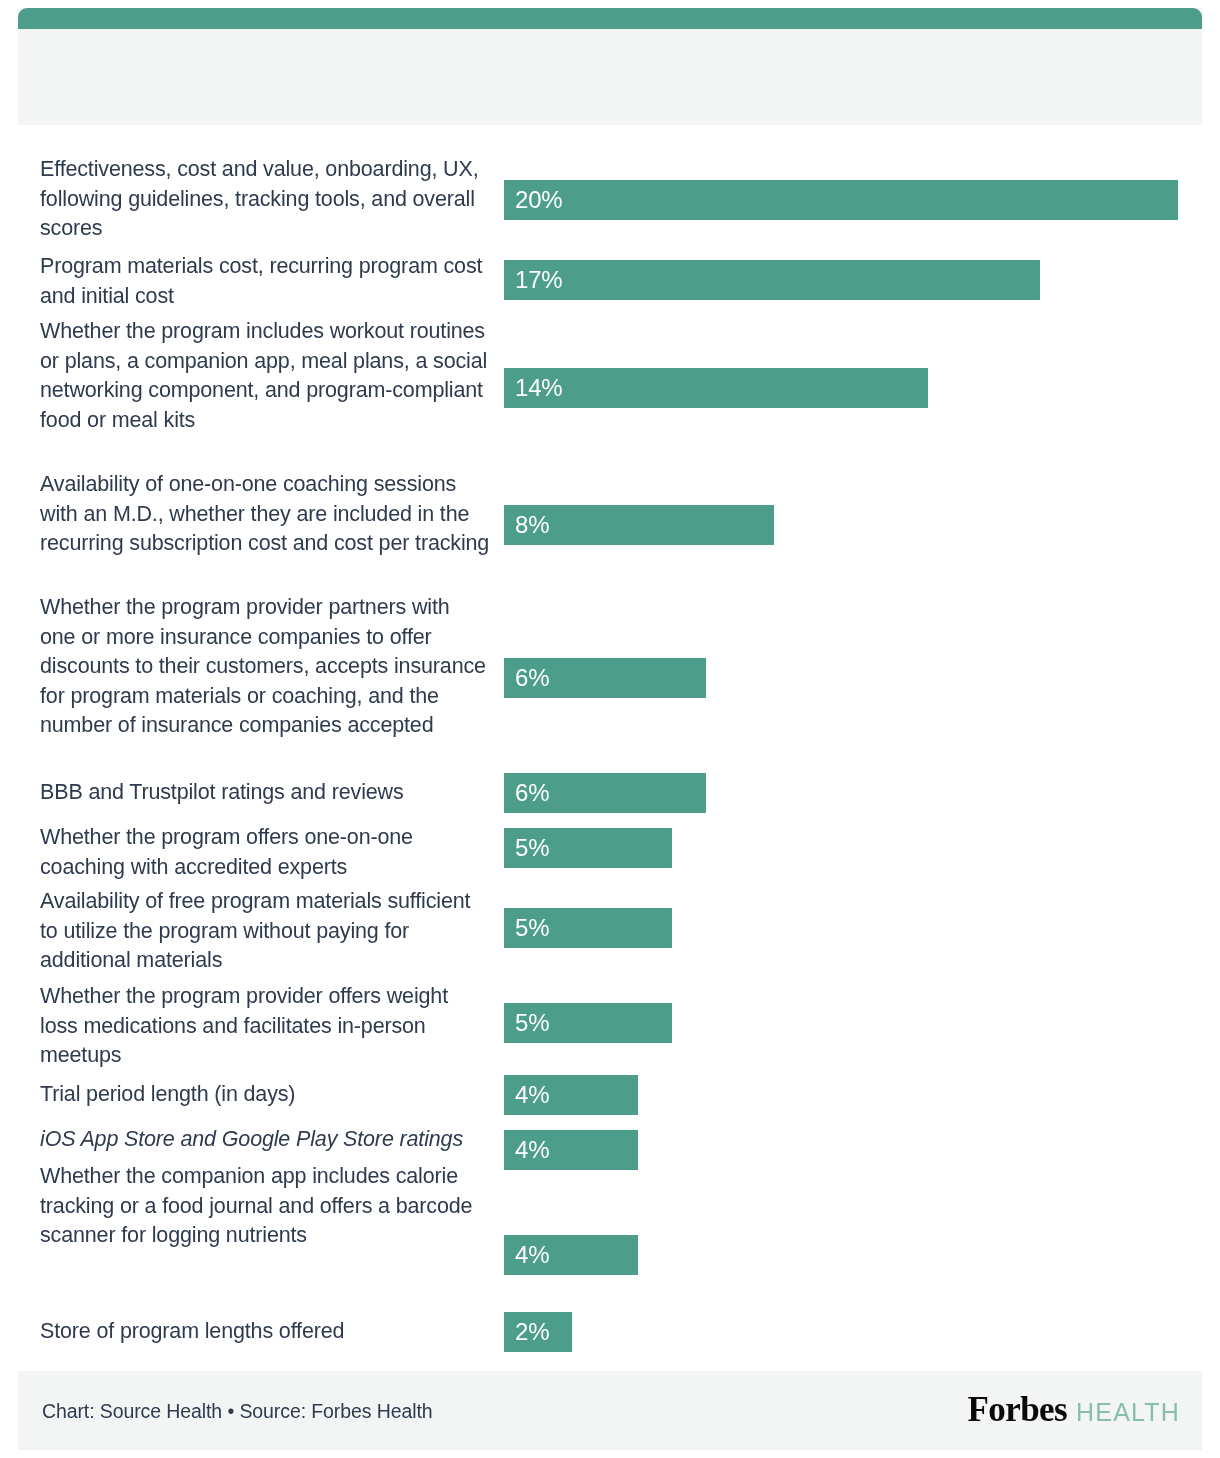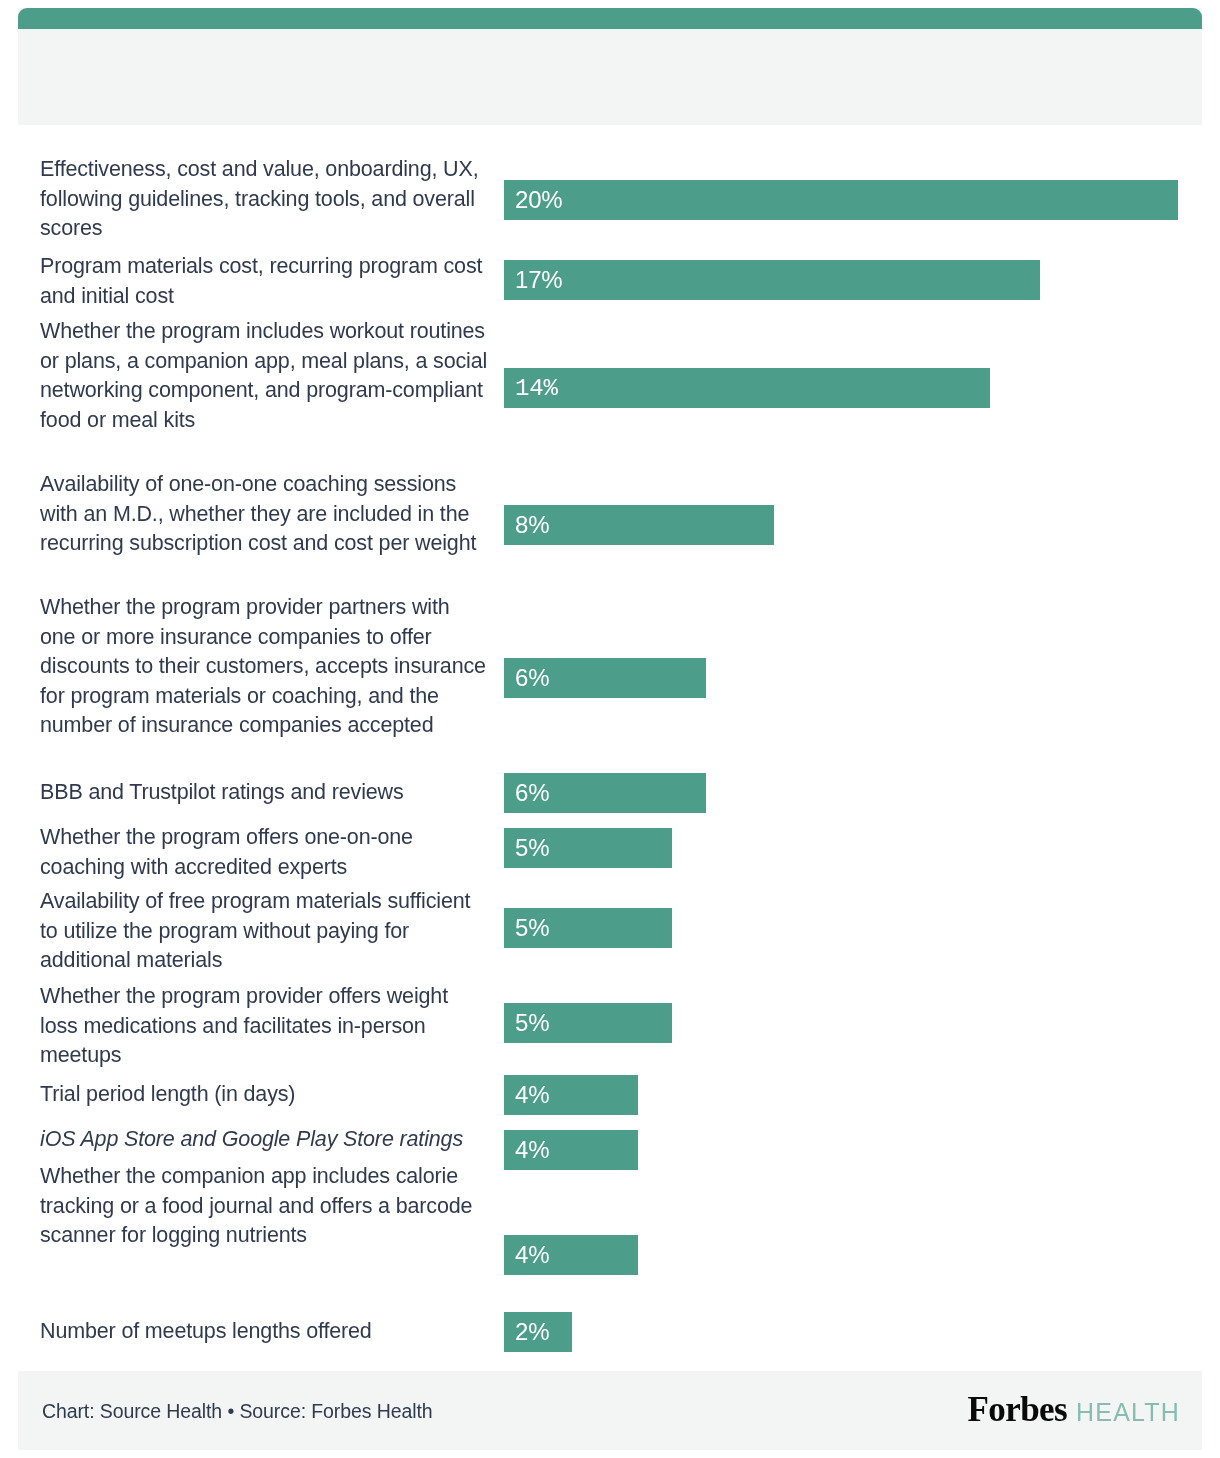--- a/index.html
+++ b/index.html
@@ -148,27 +148,27 @@
         <div class="row-label" style="top: 127px;">Program materials cost, recurring program cost and initial cost</div>
         <div class="bar-wrap" style="top: 135px;">
           <div class="bar" style="width: 536px; background: rgb(76, 158, 139);">
             <span class="bar-value">17%</span>
           </div>
         </div>
       </div>
       <div class="chart-row">
         <div class="row-label" style="top: 192px;">Whether the program includes workout routines or plans, a companion app, meal plans, a social networking component, and program-compliant food or meal kits</div>
         <div class="bar-wrap" style="top: 243px;">
-          <div class="bar" style="width: 486px; background: rgb(76, 158, 139); font-family: Liberation Mono, monospace;">
+          <div class="bar" style="width: 424px; background: rgb(76, 158, 139);">
             <span class="bar-value">14%</span>
           </div>
         </div>
       </div>
       <div class="chart-row">
-        <div class="row-label" style="top: 345px;">Availability of one-on-one coaching sessions with an M.D., whether they are included in the recurring subscription cost and cost per weight</div>
+        <div class="row-label" style="top: 345px;">Availability of one-on-one coaching sessions with an M.D., whether they are included in the recurring subscription cost and cost per tracking</div>
         <div class="bar-wrap" style="top: 380px;">
           <div class="bar" style="width: 270px; background: rgb(76, 158, 139);">
             <span class="bar-value">8%</span>
           </div>
         </div>
       </div>
       <div class="chart-row">
         <div class="row-label" style="top: 468px;">Whether the program provider partners with one or more insurance companies to offer discounts to their customers, accepts insurance for program materials or coaching, and the number of insurance companies accepted</div>
         <div class="bar-wrap" style="top: 533px;">
           <div class="bar" style="width: 202px; background: rgb(76, 158, 139);">
@@ -226,21 +226,21 @@
       </div>
       <div class="chart-row">
         <div class="row-label" style="top: 1006px; margin-top: 31px;">Whether the companion app includes calorie tracking or a food journal and offers a barcode scanner for logging nutrients</div>
         <div class="bar-wrap" style="top: 1110px;">
           <div class="bar" style="width: 134px; background: rgb(76, 158, 139);">
             <span class="bar-value">4%</span>
           </div>
         </div>
       </div>
       <div class="chart-row">
-        <div class="row-label" style="top: 1192px;">Number of meetups lengths offered</div>
+        <div class="row-label" style="top: 1192px;">Store of program lengths offered</div>
         <div class="bar-wrap" style="top: 1187px;">
           <div class="bar" style="width: 68px; background: rgb(76, 158, 139);">
             <span class="bar-value">2%</span>
           </div>
         </div>
       </div>
     </div>
 
   <div id="footer">
     <div id="footer-credit">Chart: Source Health • Source: Forbes Health</div>

